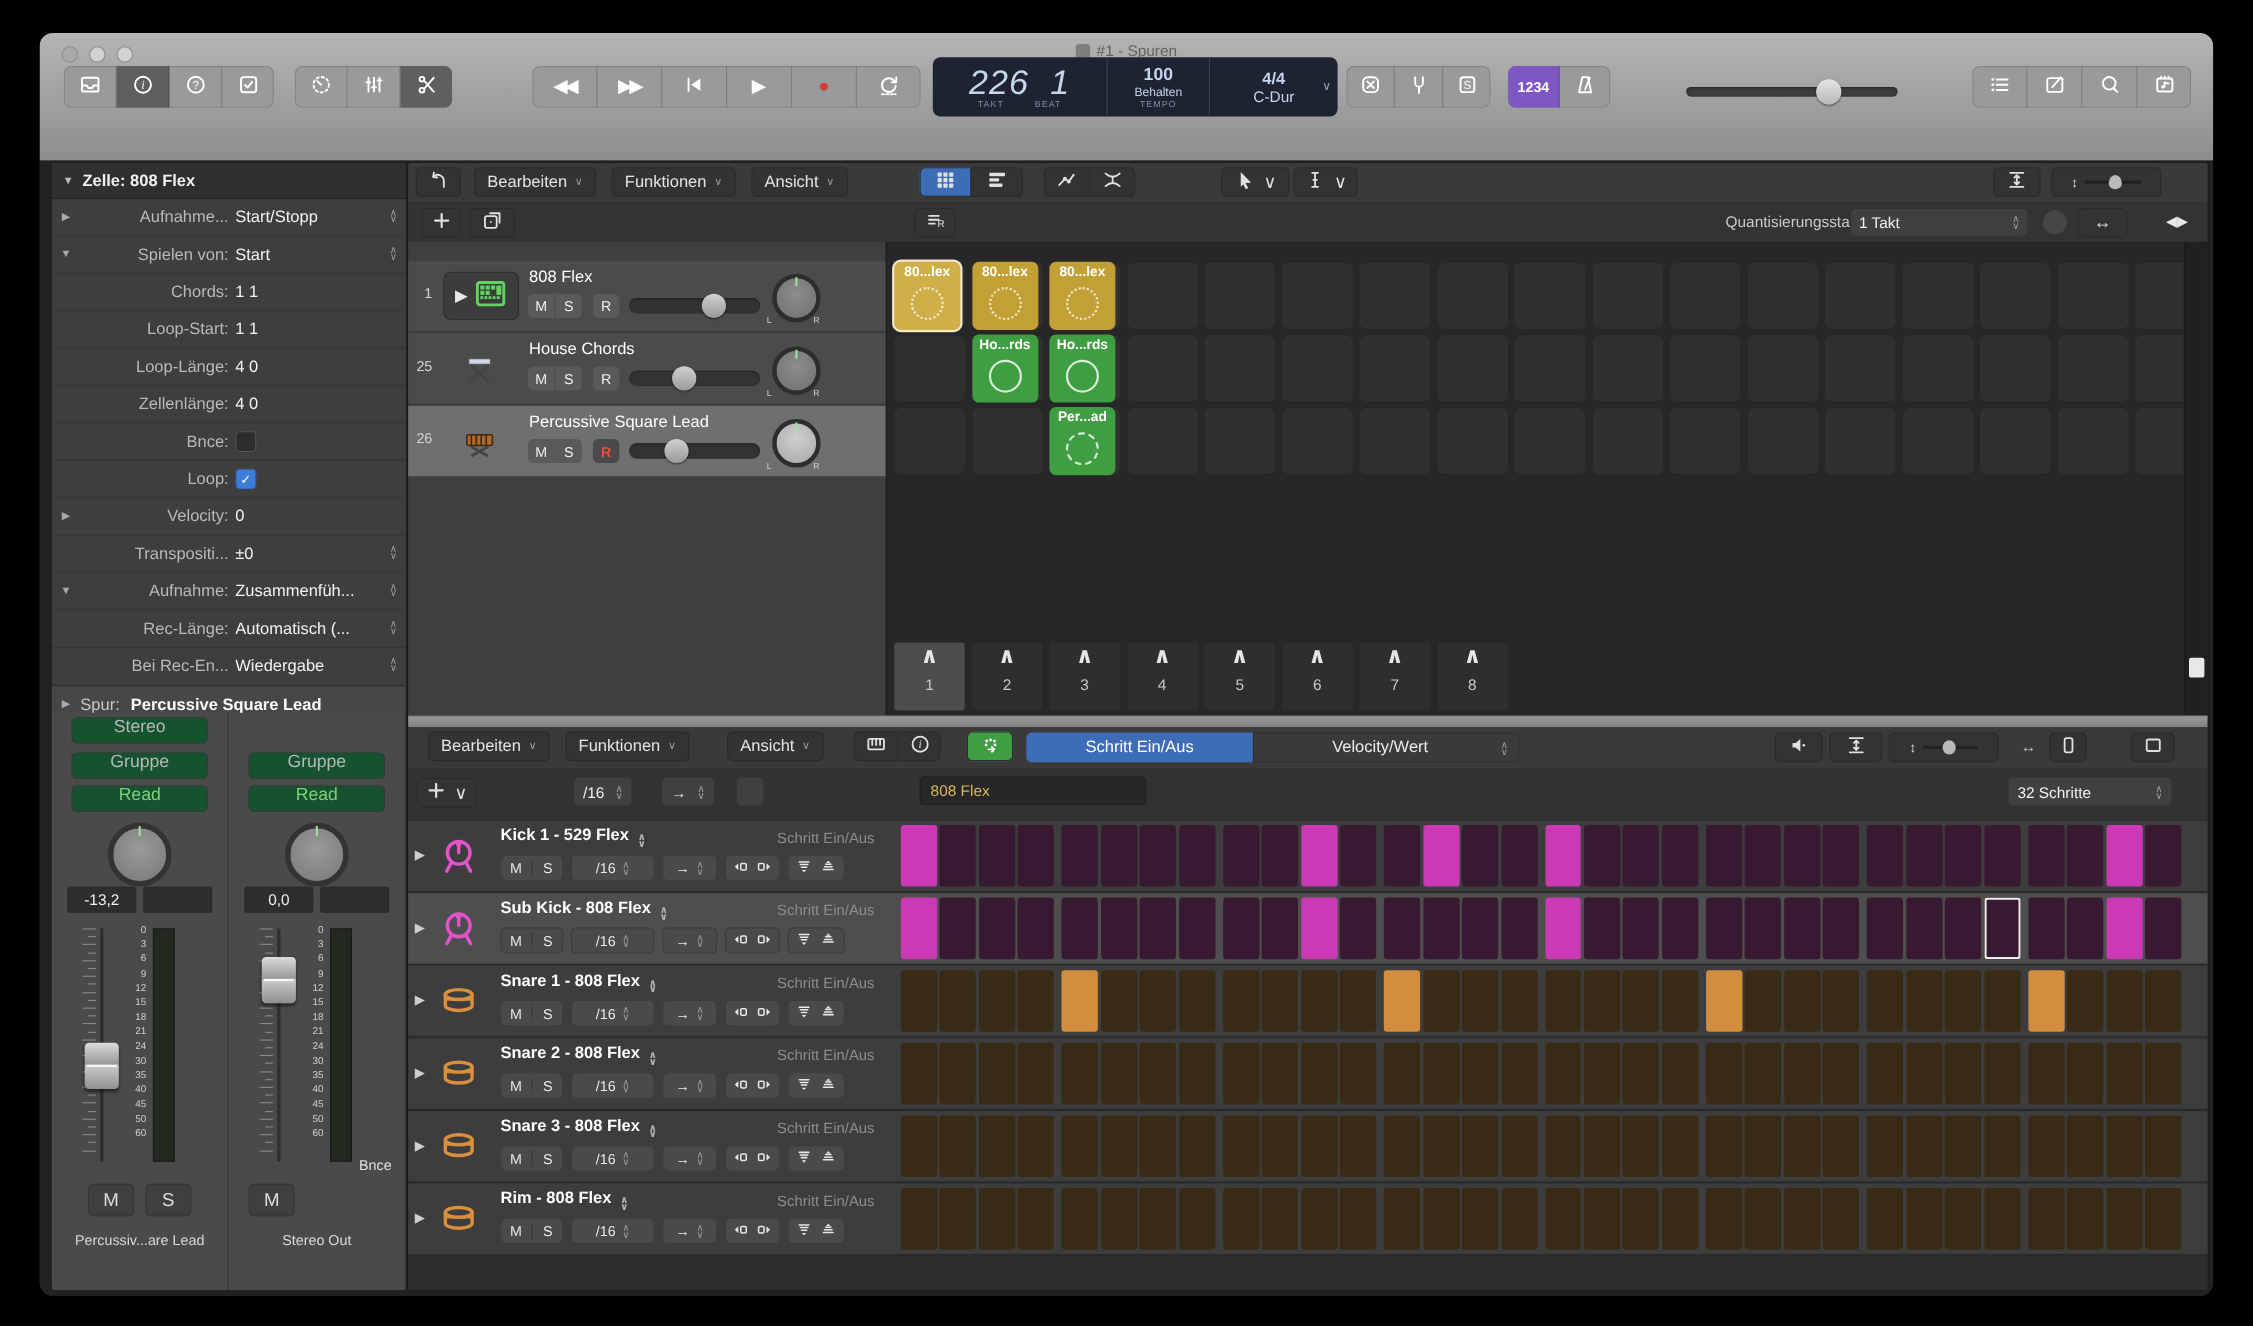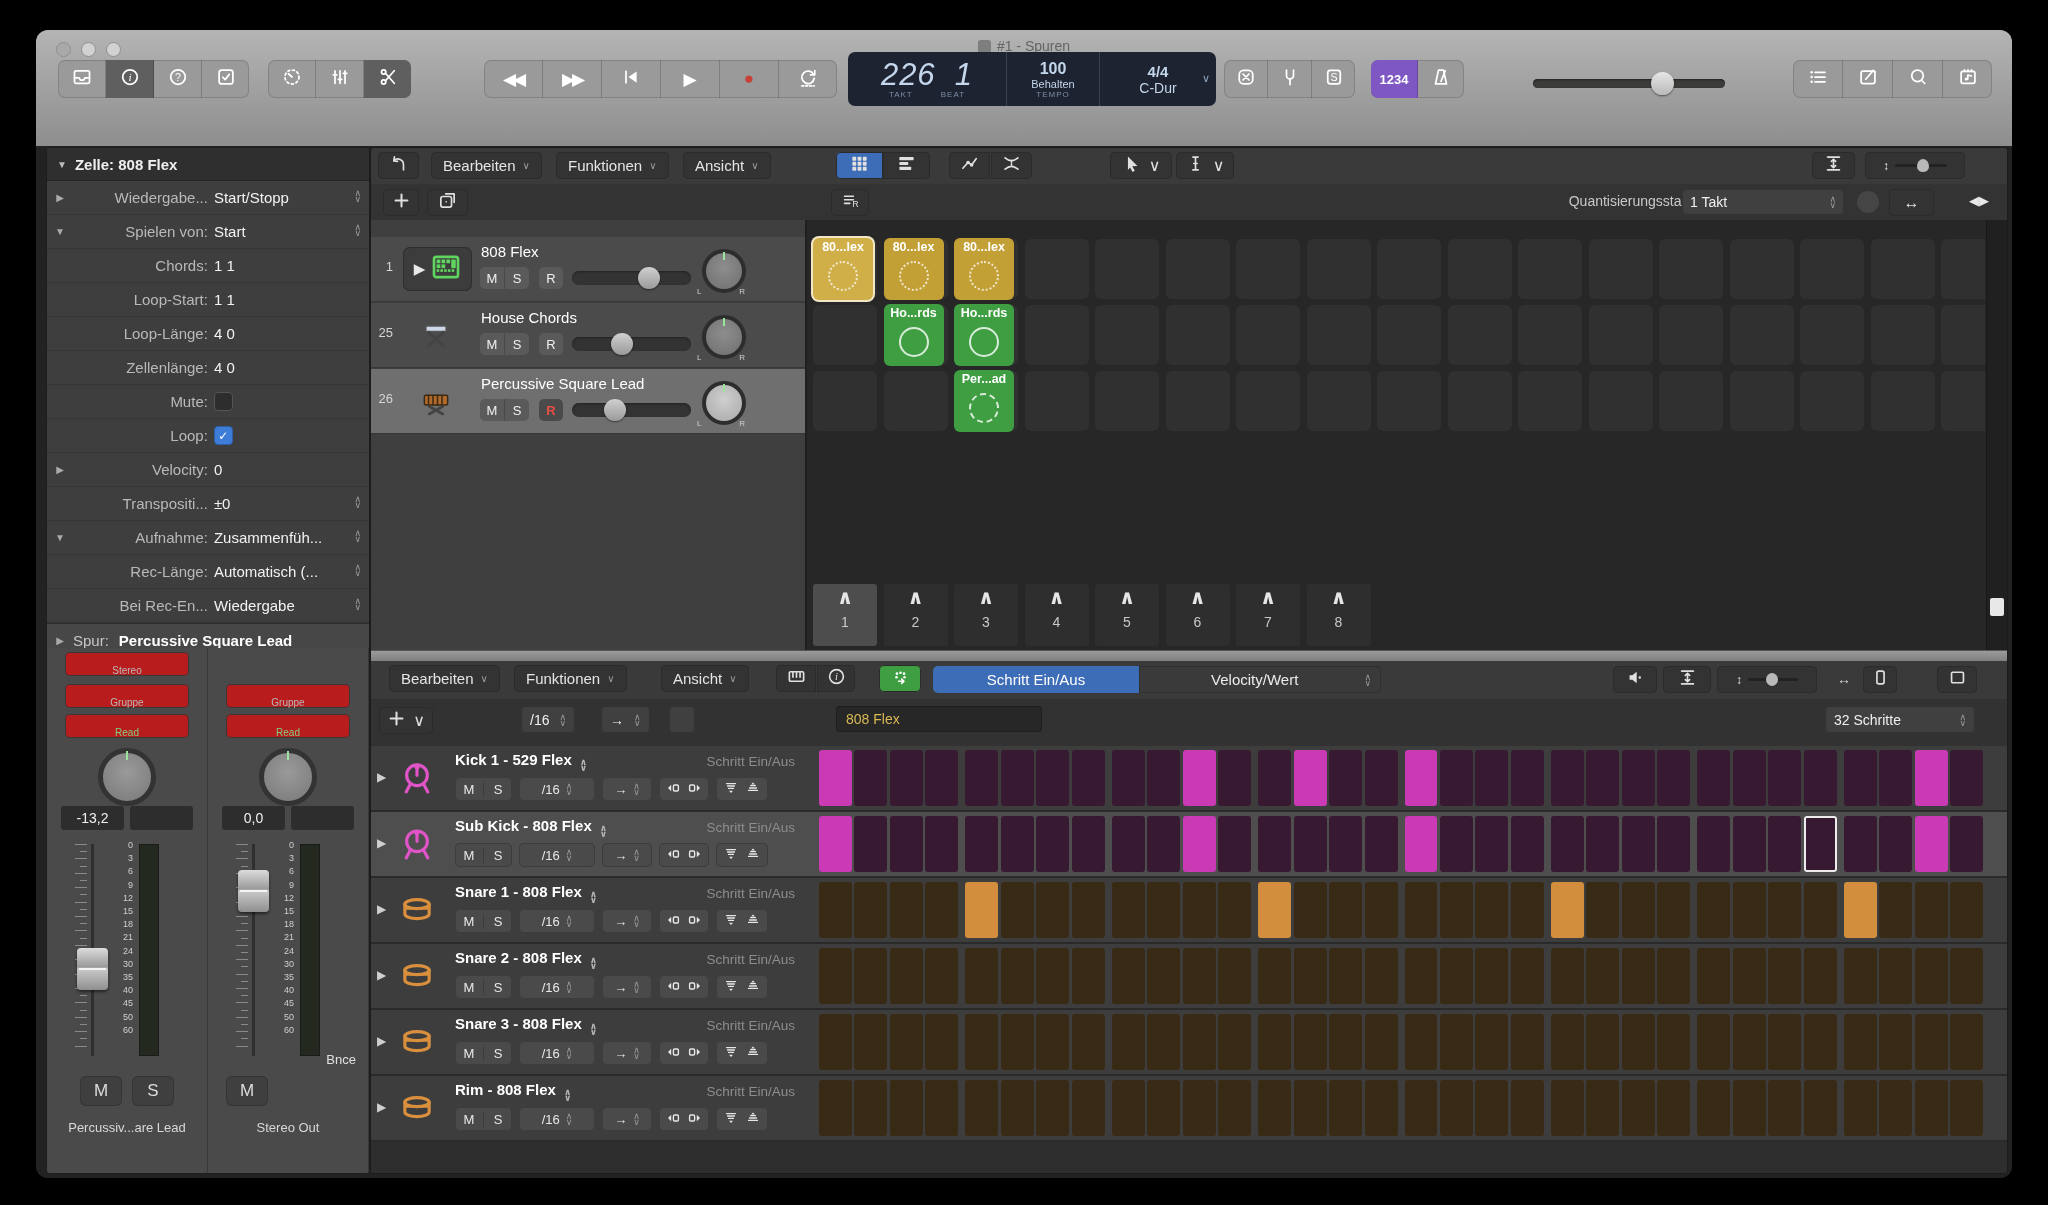--- a/index.html
+++ b/index.html
@@ -56,22 +56,22 @@
   .insp-row .stp{position:absolute;right:8px;top:9px;}
   .cb{width:17px;height:17px;border-radius:4px;background:#2d2d2d;border:1px solid #555;display:flex;align-items:center;justify-content:center;font-size:12px;color:#fff;}
   .cb.on{background:#3d7dd8;border-color:#2c5fa8;}
   .insp-footer{height:33px;background:#474747;display:flex;align-items:center;font-size:15px;border-top:1px solid #2c2c2c;}
   .insp-footer .tri{width:26px;text-align:center;color:#aaa;font-size:10px;}
   .insp-footer .lab{color:#c7c7c7;margin-right:10px;}
   .insp-footer .val{color:#fff;font-weight:bold;}
   
   .mixer{position:absolute;left:0;right:0;top:500px;bottom:0;background:#4a4a4a;display:flex;}
   .strip{position:relative;width:50%;border-right:1px solid #383838;}
-  .mx-btn{position:absolute;left:18px;right:18px;height:24px;border-radius:5px;background:#b91c1c;
-          box-shadow:inset 0 0 0 1px #383838;display:flex;align-items:flex-end;justify-content:center;font-size:10px;color:#b9b9b9;}
+  .mx-btn{position:absolute;left:18px;right:18px;height:24px;border-radius:5px;background:#14532d;
+          box-shadow:inset 0 0 0 1px #383838;display:flex;align-items:flex-start;justify-content:center;font-size:16px;color:#b9b9b9;}
   .mx-btn.read{color:#7ed07e;}
   .knob{position:absolute;left:50%;transform:translateX(-50%);width:48px;height:48px;border-radius:50%;
         background:radial-gradient(circle at 50% 40%,#9a9a9a,#787878);border:5px solid #333;}
   .knob:before{content:"";position:absolute;left:50%;top:-2px;width:2px;height:9px;background:#9be29b;transform:translateX(-50%);}
   .mx-vals{position:absolute;left:14px;right:14px;display:flex;gap:6px;}
   .mx-val{flex:1;height:24px;background:#2d2d2d;border-radius:3px;color:#f0f0f0;font-size:14px;display:flex;align-items:center;justify-content:center;}
   .faderzone{position:absolute;left:0;right:0;height:220px;}
   .ftrack{position:absolute;left:44px;top:4px;bottom:4px;width:3px;background:#2f2f2f;}
   .fticks{position:absolute;left:24px;top:4px;bottom:4px;width:16px;}
   .ftick{position:absolute;height:1px;background:#8a8a8a;right:0;}
@@ -363,21 +363,21 @@
   <div class="content">
 
     <div class="left-panel">
       <div class="insp-header">
         <span class="tri">▼</span>
         <span>Zelle: 808 Flex</span>
       </div>
       <div id="insp-rows">
             <div class="insp-row">
               <span class="tri">▶</span>
-              <span class="lab">Wiedergabe...</span>
+              <span class="lab">Aufnahme...</span>
               <span class="val">Start/Stopp</span>
               <span class="stepper stp">
                 <span>∧</span>
                 <span>∨</span>
               </span>
             </div>
             <div class="insp-row">
               <span class="tri">▼</span>
               <span class="lab">Spielen von:</span>
               <span class="val">Start</span>
@@ -401,21 +401,21 @@
               <span class="lab">Loop-Länge:</span>
               <span class="val">4 0</span>
             </div>
             <div class="insp-row">
               <span class="tri"></span>
               <span class="lab">Zellenlänge:</span>
               <span class="val">4 0</span>
             </div>
             <div class="insp-row">
               <span class="tri"></span>
-              <span class="lab">Mute:</span>
+              <span class="lab">Bnce:</span>
               <span class="val">
                 <span class="cb"></span>
               </span>
             </div>
             <div class="insp-row">
               <span class="tri"></span>
               <span class="lab">Loop:</span>
               <span class="val">
                 <span class="cb on">
                   <span>✓</span>

